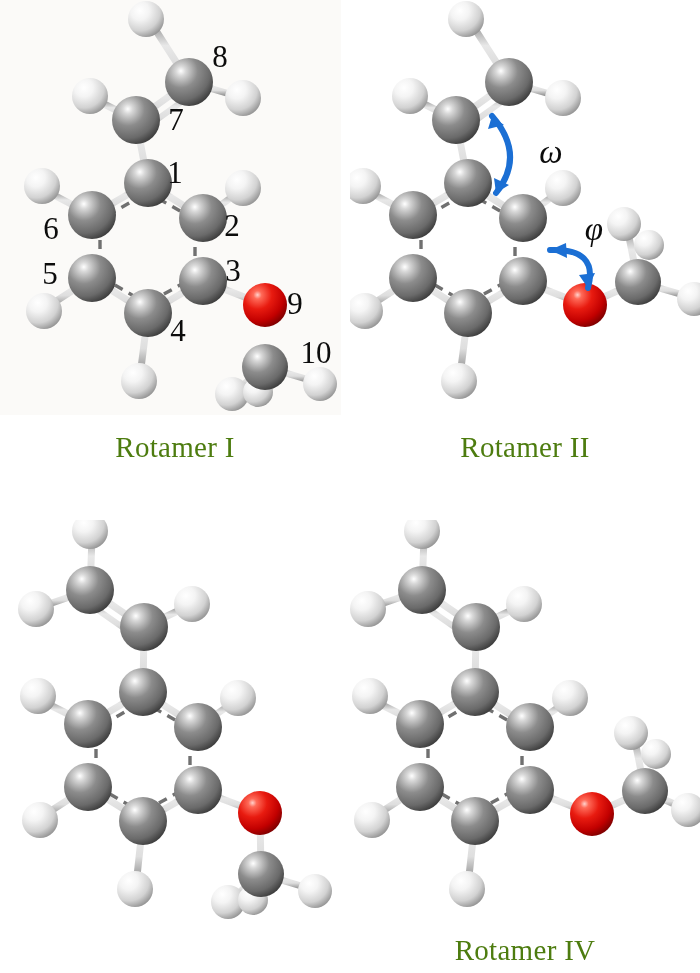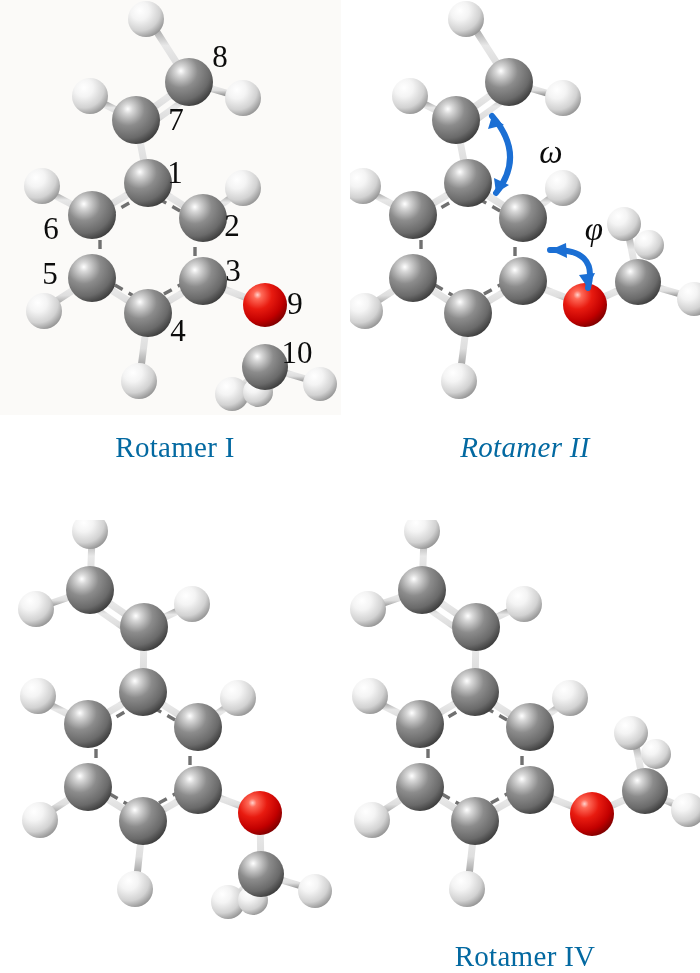--- a/index.html
+++ b/index.html
@@ -12,21 +12,21 @@
   }
   .figure{position:absolute;inset:0;}
   .panel{position:absolute;overflow:visible;}
   .panel-canvas{position:absolute;left:0;top:0;width:100%;height:100%;}
   .panel-bg{position:absolute;left:0;top:0;width:100%;height:100%;background:#fbfaf8;}
   .caption{
     position:absolute;
     width:350px;
     text-align:center;
     font-size:29px;
-    color:#0369a1;
+    color:#4d7c0f;
     letter-spacing:0.3px;
     white-space:nowrap;
   }
   .atom-label{
     position:absolute;
     font-size:31px;
     color:#0c0c0c;
     line-height:1;
     white-space:nowrap;
     transform:translate(-50%,-50%);
@@ -143,21 +143,21 @@
 
     <div class="atom-label" style="left:220px;top:56px;">8</div>
     <div class="atom-label" style="left:176px;top:119px;">7</div>
     <div class="atom-label" style="left:175px;top:172px;">1</div>
     <div class="atom-label" style="left:232px;top:225px;">2</div>
     <div class="atom-label" style="left:51px;top:228px;">6</div>
     <div class="atom-label" style="left:50px;top:273px;">5</div>
     <div class="atom-label" style="left:233px;top:270px;">3</div>
     <div class="atom-label" style="left:178px;top:330px;">4</div>
     <div class="atom-label" style="left:295px;top:303px;">9</div>
-    <div class="atom-label" style="left:297px;top:352px;">10</div>
+    <div class="atom-label" style="left:316px;top:352px;">10</div>
   </div>
 
   <div class="panel" style="left:350px;top:0px;width:350px;height:415px;">
     <svg class="panel-canvas" viewBox="0 0 350 415">
       <g stroke="url(#bondg)" stroke-width="7" stroke-linecap="round" fill="none">
         <line x1="118" y1="183" x2="63" y2="215"></line>
         <line x1="63" y1="215" x2="63" y2="278"></line>
         <line x1="63" y1="278" x2="118" y2="313"></line>
         <line x1="118" y1="313" x2="173" y2="281"></line>
         <line x1="173" y1="281" x2="173" y2="218"></line>
@@ -342,16 +342,16 @@
         <circle cx="126" cy="107" r="24" fill="url(#cgrad)"></circle>
         <circle cx="72" cy="70" r="24" fill="url(#cgrad)"></circle>
         <circle cx="295" cy="271" r="23" fill="url(#cgrad)"></circle>
 
         <circle cx="242" cy="294" r="22" fill="url(#ograd)"></circle>
       </g>
     </svg>
   </div>
 
   <div class="caption" style="left:0px;top:431px;">Rotamer I</div>
-  <div class="caption" style="left:350px;top:431px;font-style:italic;">Rotamer II</div>
-  <div class="caption" style="left:350px;top:934px;margin-top:6px;">Rotamer IV</div>
+  <div class="caption" style="left:350px;top:431px;">Rotamer II</div>
+  <div class="caption" style="left:350px;top:934px;">Rotamer IV</div>
 
 </div>
 
 </body></html>

